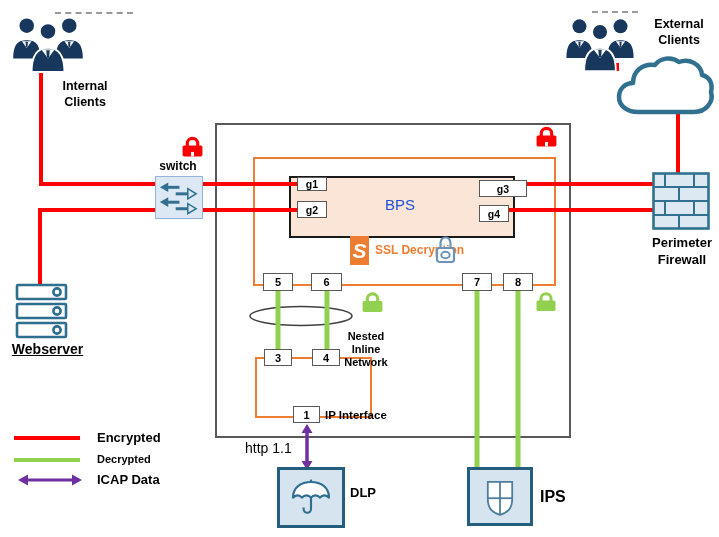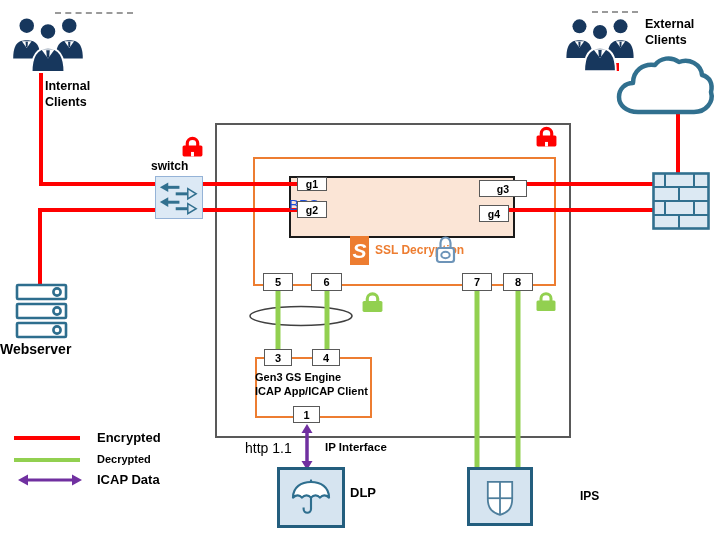--- a/index.html
+++ b/index.html
@@ -7,21 +7,21 @@
           font-family:"Liberation Sans",sans-serif;color:#000;}
   .abs{position:absolute;}
   .frame-outer{border:2px solid #595959;background:transparent;}
   .frame-orange{border:2px solid #ED7D31;background:transparent;}
   .bps-box{background:#FBE5D6;border:2px solid #1a1a1a;}
   .gen3-box{background:#fff;border:2px solid #ED7D31;}
   .port{background:#fff;border:1.5px solid #595959;display:flex;align-items:center;justify-content:center;
         font-weight:bold;font-size:11px;box-sizing:border-box;}
   .gport{font-size:10.5px;}
   .lbl{font-weight:bold;font-size:12px;line-height:15px;}
-  .center{}
+  .center{text-align:center;}
   .appliance{background:#D6E4F0;border:3px solid #235E7E;box-sizing:border-box;
              display:flex;align-items:center;justify-content:center;}
   .ssl-logo{background:#ED7D31;color:#fff;display:flex;align-items:center;justify-content:center;
             font-weight:bold;font-style:italic;font-size:21px;}
   .ssl-text{color:#ED7D31;font-weight:bold;font-size:12px;}
   .artifact{border-top:2px dashed #9a9a9a;height:0;}
   svg{display:block;}
   .overlay{pointer-events:none;}
 </style>
 </head>
@@ -168,29 +168,29 @@
   <div class="abs port" style="left:462px;top:273px;width:30px;height:18px;">7</div>
   <div class="abs port" style="left:503px;top:273px;width:30px;height:18px;">8</div>
 
   <svg class="abs" style="left:361px;top:291px;color:#92D050;" width="23" height="22" viewBox="0 0 22 20">
       <use href="#sym-lock-solid"></use>
     </svg>
   <svg class="abs" style="left:535px;top:291px;color:#92D050;" width="22" height="21" viewBox="0 0 22 20">
       <use href="#sym-lock-solid"></use>
     </svg>
 
+  <div class="abs lbl center" style="left:332px;top:330px;width:68px;font-size:11px;line-height:13px;">
+    <span>Nested Inline</span><br>
+    <span>Network</span>
+  </div>
 
   <div class="abs port" style="left:264px;top:349px;width:28px;height:17px;">3</div>
   <div class="abs port" style="left:312px;top:349px;width:28px;height:17px;">4</div>
-  <div class="abs lbl center" style="left:255px;top:370px;width:113px;font-size:11px;line-height:14px;">
-    <span>Gen3 GS Engine</span><br>
-    <span>ICAP App/ICAP Client</span>
-  </div>
   <div class="abs port" style="left:293px;top:406px;width:27px;height:17px;">1</div>
-  <div class="abs lbl" style="left:325px;top:440px;font-size:11.5px;">IP Interface</div>
+  <div class="abs lbl" style="left:325px;top:408px;font-size:11.5px;">IP Interface</div>
   <div class="abs" style="left:245px;top:440px;font-size:14px;">http 1.1</div>
 
   <div class="abs appliance" style="left:277px;top:467px;width:68px;height:61px;">
     <svg width="56" height="50" viewBox="0 0 68 61">
       <g stroke="#2E6E8E" stroke-width="2.6" fill="none" stroke-linejoin="round">
         <path d="M34 8 V12"></path>
         <path d="M12 30 C12 17 22 11 34 11 C46 11 56 17 56 30 C52 26.5 48 26.5 45 30 C42 26.5 37 26.5 34 30 C31 26.5 26 26.5 23 30 C20 26.5 16 26.5 12 30 Z" fill="#fff"></path>
         <path d="M34 30 V44 A4.5 4.5 0 0 1 25 44 V42"></path>
       </g>
     </svg>
@@ -199,46 +199,50 @@
 
   <div class="abs appliance" style="left:467px;top:467px;width:66px;height:59px;">
     <svg width="54" height="48" viewBox="0 0 66 59">
       <g stroke="#4E7E9C" stroke-width="2.2" fill="#fff">
         <path d="M18 11 H48 V32 C48 45 41 49 33 51.5 C25 49 18 45 18 32 Z"></path>
         <line x1="33" y1="11" x2="33" y2="51.5"></line>
         <line x1="18" y1="31" x2="48" y2="31"></line>
       </g>
     </svg>
   </div>
-  <div class="abs lbl" style="left:540px;top:489px;font-size:12px;margin-left:40px;">IPS</div>
+  <div class="abs lbl" style="left:540px;top:489px;font-size:16px;">IPS</div>
 
   <svg class="abs" style="left:652px;top:172px;" width="58" height="58" viewBox="0 0 58 58">
     <rect x="1.5" y="1.5" width="55" height="55" fill="#DCE9F3" stroke="#31708F" stroke-width="2.6"></rect>
     <g stroke="#31708F" stroke-width="2">
       <line x1="1.5" y1="15" x2="56.5" y2="15"></line>
       <line x1="1.5" y1="29" x2="56.5" y2="29"></line>
       <line x1="1.5" y1="43" x2="56.5" y2="43"></line>
       <line x1="13" y1="1.5" x2="13" y2="15"></line>
         <line x1="42" y1="1.5" x2="42" y2="15"></line>
       <line x1="27" y1="15" x2="27" y2="29"></line>
       <line x1="13" y1="29" x2="13" y2="43"></line>
         <line x1="42" y1="29" x2="42" y2="43"></line>
       <line x1="27" y1="43" x2="27" y2="56.5"></line>
     </g>
   </svg>
+  <div class="abs lbl center" style="left:645px;top:234px;width:74px;font-size:13px;line-height:17px;">
+    <span>Perimeter</span><br>
+    <span>Firewall</span>
+  </div>
 
   <svg class="abs" style="left:15px;top:283px;" width="54" height="56" viewBox="0 0 54 56">
     <g stroke="#2E6E8E" stroke-width="2.6" fill="#fff">
       <rect x="2" y="2" width="49" height="14" rx="1"></rect>
       <rect x="2" y="21" width="49" height="14" rx="1"></rect>
       <rect x="2" y="40" width="49" height="14" rx="1"></rect>
       <circle cx="42" cy="9" r="3.6"></circle>
       <circle cx="42" cy="28" r="3.6"></circle>
       <circle cx="42" cy="47" r="3.6"></circle>
     </g>
   </svg>
-  <div class="abs lbl center" style="left:0px;top:342px;width:95px;font-size:14px;">Webserver</div>
+  <div class="abs lbl center" style="left:0px;top:342px;width:95px;font-size:14px;text-decoration:underline;">Webserver</div>
 
   <div class="abs lbl" style="left:97px;top:430px;font-size:13px;">Encrypted</div>
   <div class="abs lbl" style="left:97px;top:452px;font-size:11px;">Decrypted</div>
   <div class="abs lbl" style="left:97px;top:472px;font-size:13px;">ICAP Data</div>
 
 </div>
 
 </body></html>

